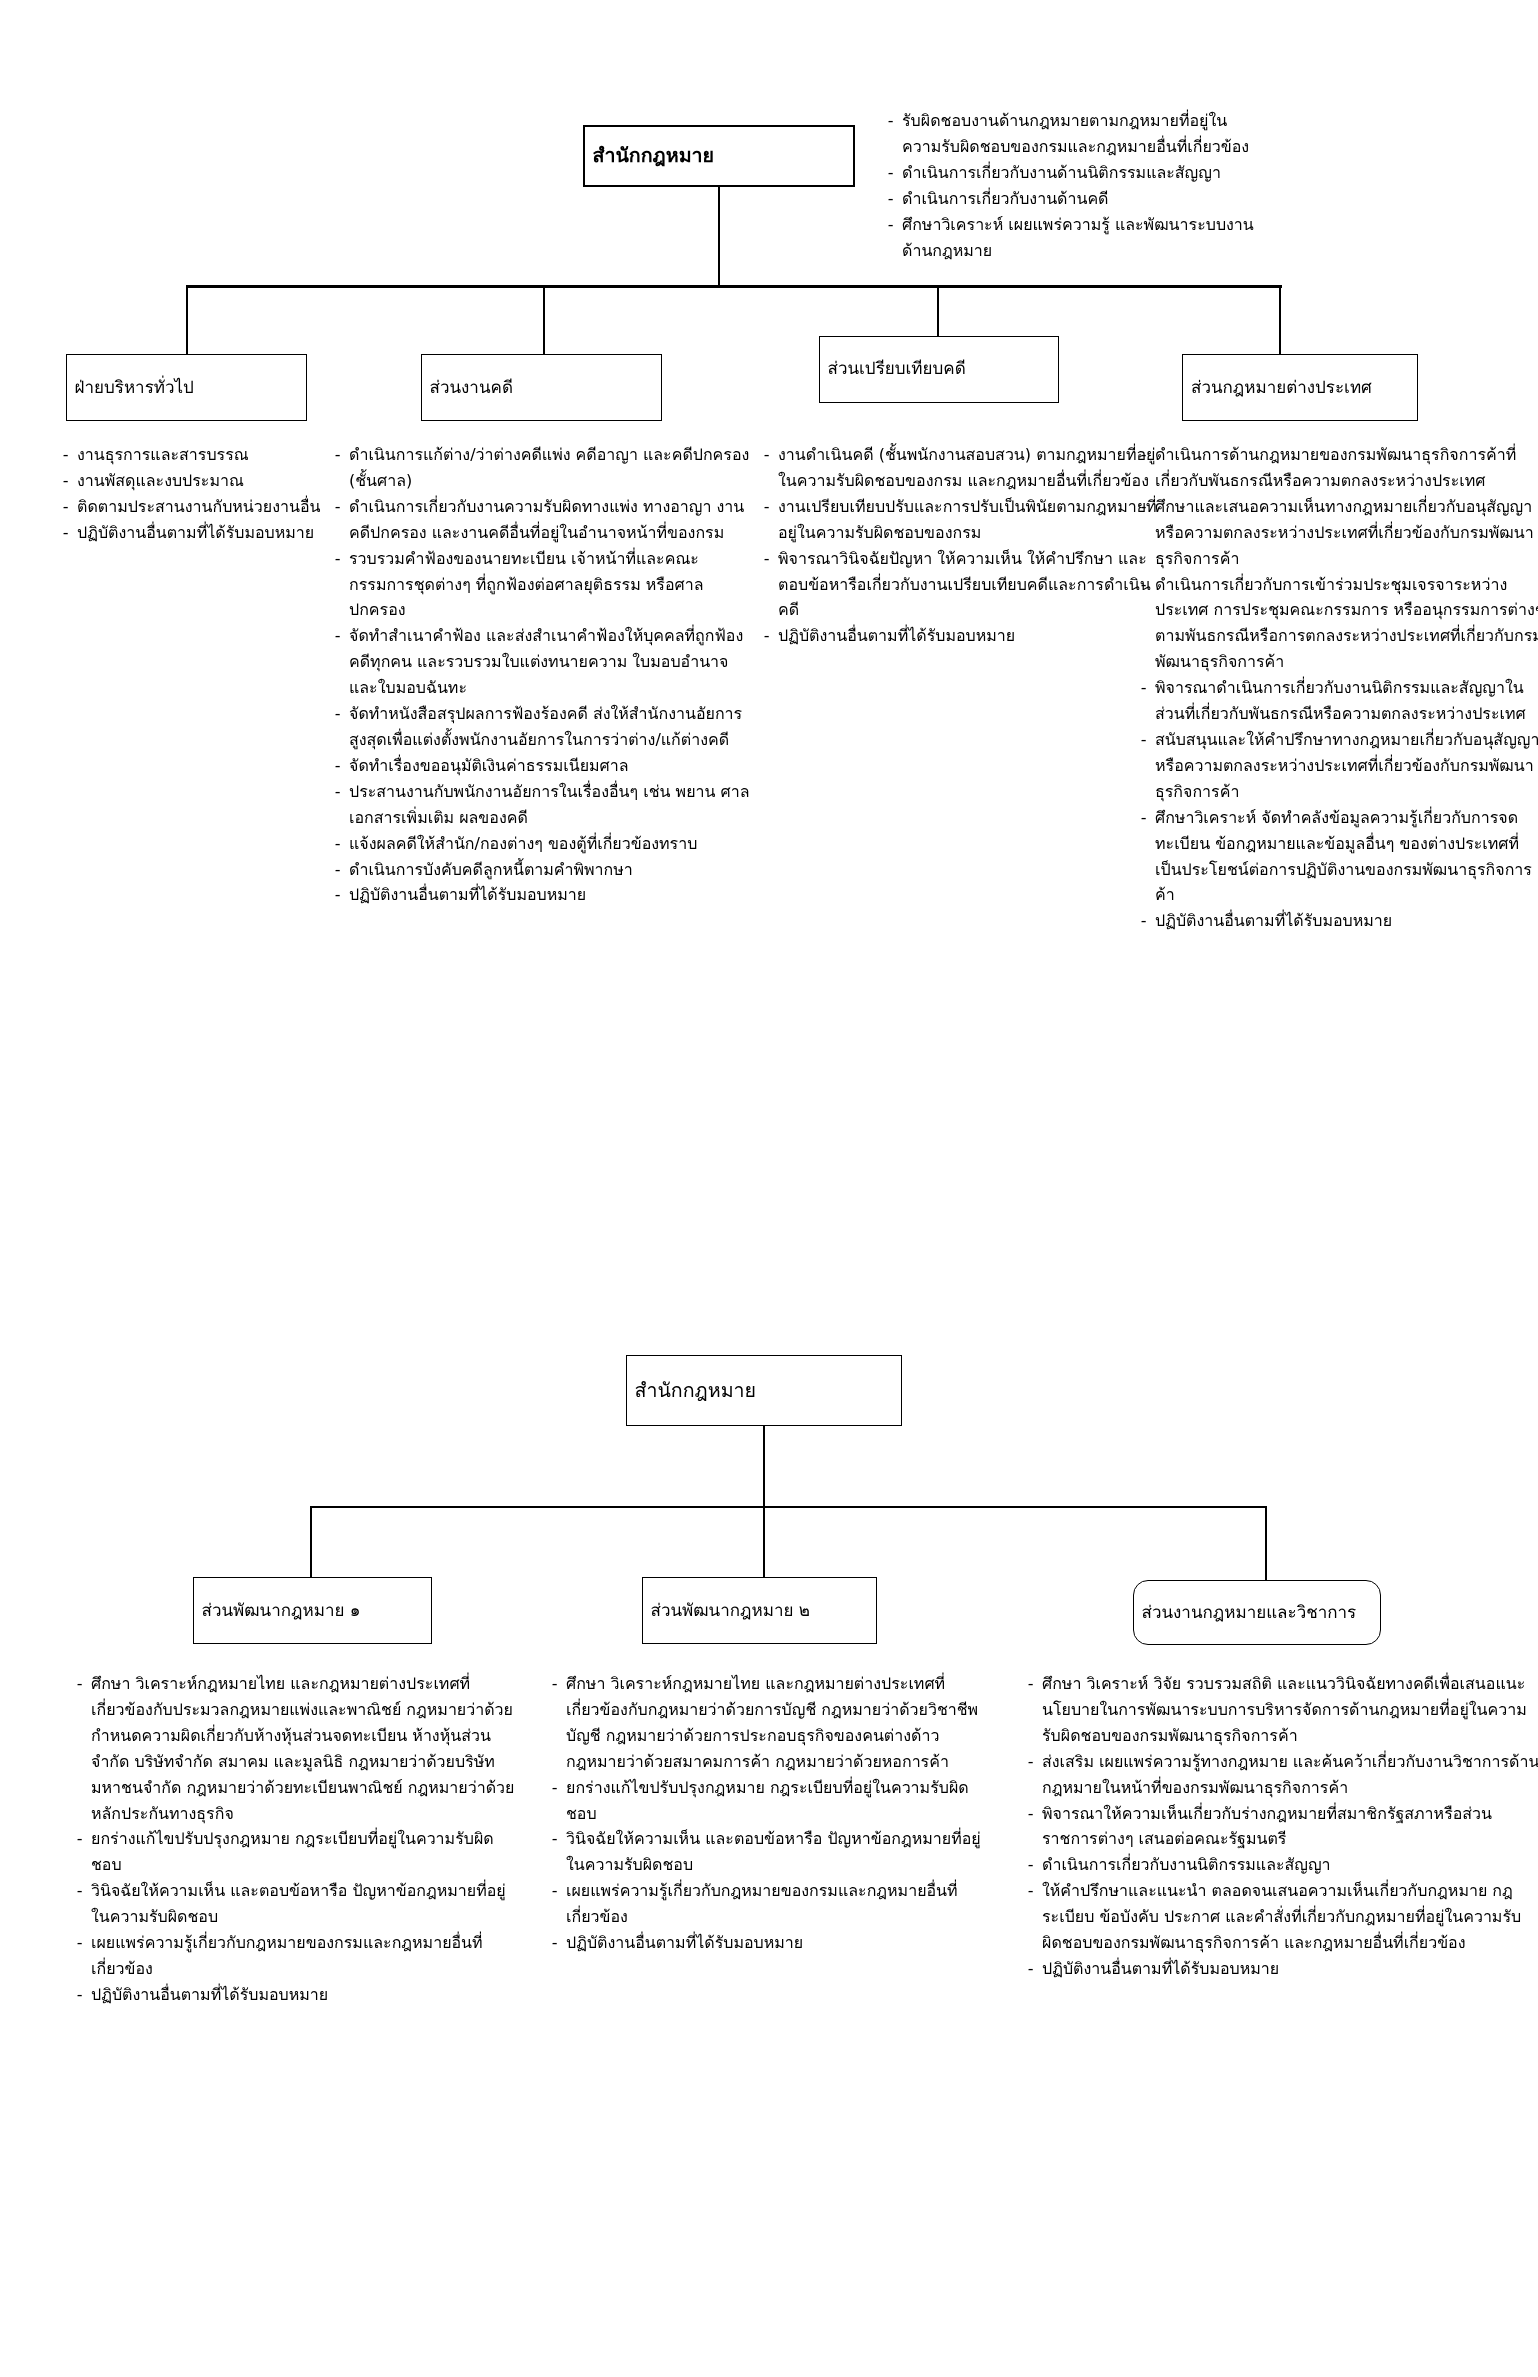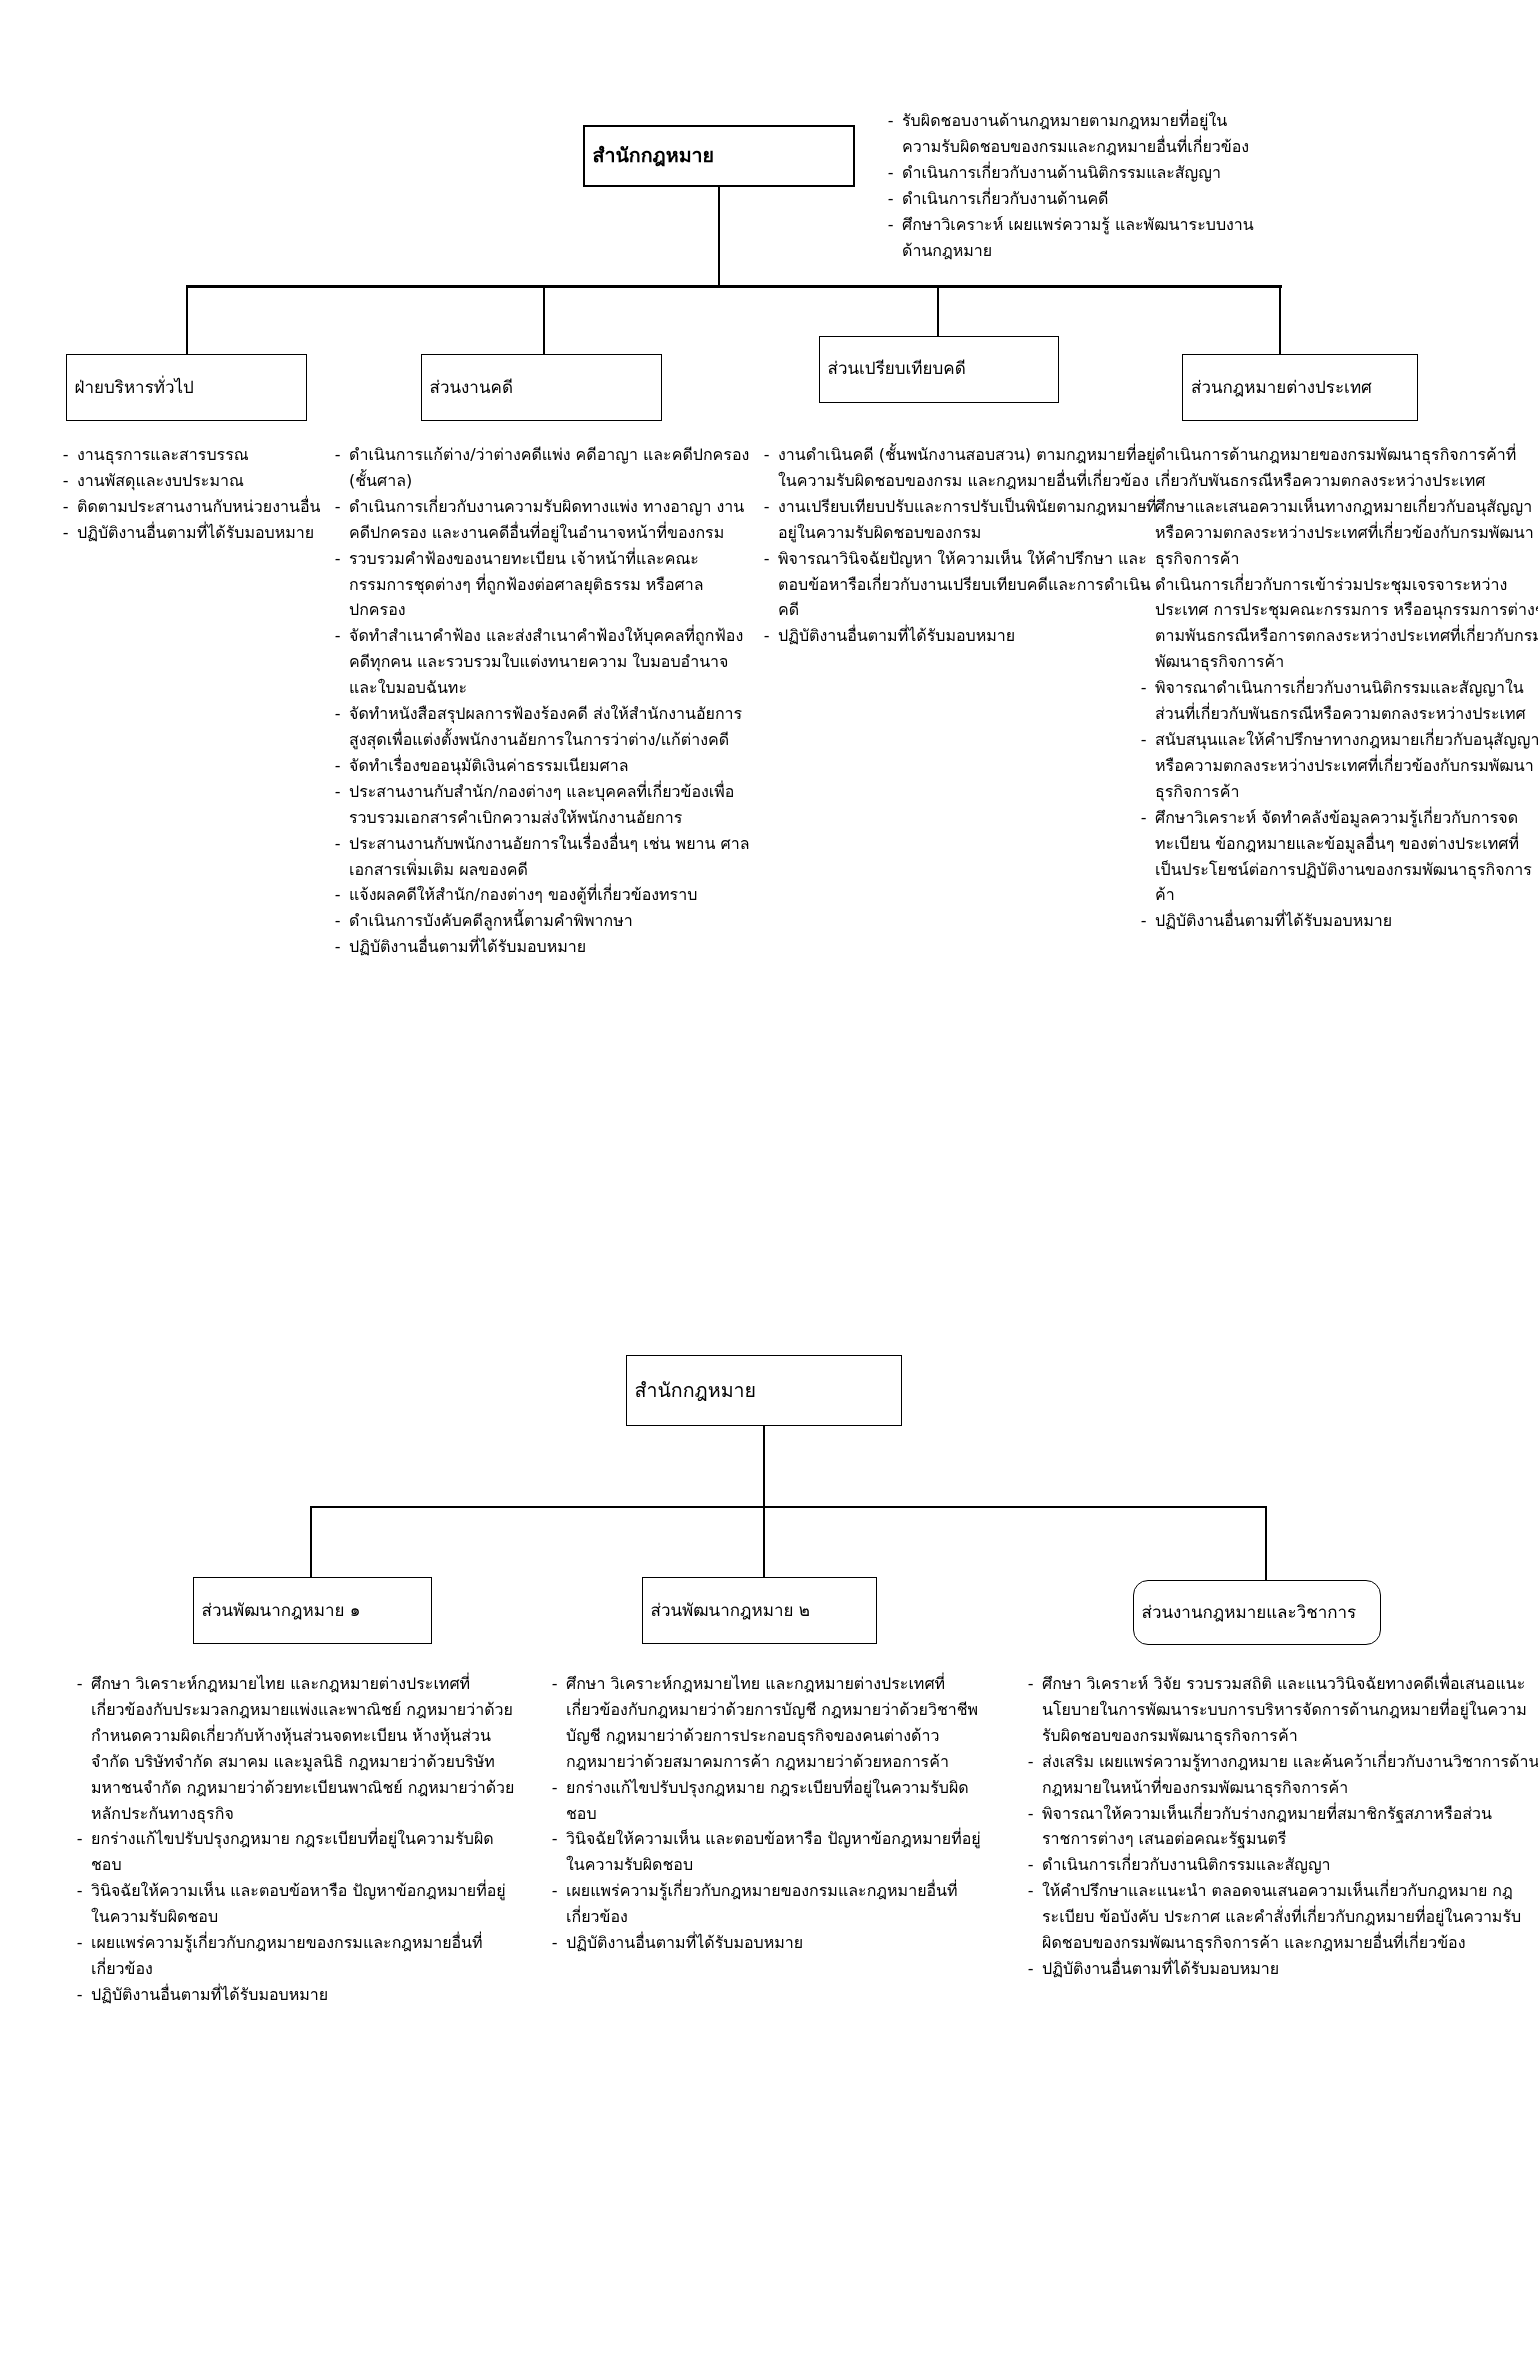--- a/index.html
+++ b/index.html
@@ -89,21 +89,20 @@
         <li>ติดตามประสานงานกับหน่วยงานอื่น</li>
         <li>ปฏิบัติงานอื่นตามที่ได้รับมอบหมาย</li>
       </ul>
     <ul class="duties" style="left:328px; top:438px; width:427px;">
         <li>ดำเนินการแก้ต่าง/ว่าต่างคดีแพ่ง คดีอาญา และคดีปกครอง (ชั้นศาล)</li>
         <li>ดำเนินการเกี่ยวกับงานความรับผิดทางแพ่ง ทางอาญา งานคดีปกครอง และงานคดีอื่นที่อยู่ในอำนาจหน้าที่ของกรม</li>
         <li>รวบรวมคำฟ้องของนายทะเบียน เจ้าหน้าที่และคณะกรรมการชุดต่างๆ ที่ถูกฟ้องต่อศาลยุติธรรม หรือศาลปกครอง</li>
         <li>จัดทำสำเนาคำฟ้อง และส่งสำเนาคำฟ้องให้บุคคลที่ถูกฟ้องคดีทุกคน และรวบรวมใบแต่งทนายความ ใบมอบอำนาจ และใบมอบฉันทะ</li>
         <li>จัดทำหนังสือสรุปผลการฟ้องร้องคดี ส่งให้สำนักงานอัยการสูงสุดเพื่อแต่งตั้งพนักงานอัยการในการว่าต่าง/แก้ต่างคดี</li>
         <li>จัดทำเรื่องขออนุมัติเงินค่าธรรมเนียมศาล</li>
-        <li>ประสานงานกับสำนัก/กองต่างๆ และบุคคลที่เกี่ยวข้องเพื่อรวบรวมเอกสารคำเบิกความส่งให้พนักงานอัยการ</li>
         <li>ประสานงานกับพนักงานอัยการในเรื่องอื่นๆ เช่น พยาน ศาล เอกสารเพิ่มเติม ผลของคดี</li>
         <li>แจ้งผลคดีให้สำนัก/กองต่างๆ ของตู้ที่เกี่ยวข้องทราบ</li>
         <li>ดำเนินการบังคับคดีลูกหนี้ตามคำพิพากษา</li>
         <li>ปฏิบัติงานอื่นตามที่ได้รับมอบหมาย</li>
       </ul>
     <ul class="duties" style="left:757px; top:438px; width:408px;">
         <li>งานดำเนินคดี (ชั้นพนักงานสอบสวน) ตามกฎหมายที่อยู่ในความรับผิดชอบของกรม และกฎหมายอื่นที่เกี่ยวข้อง</li>
         <li>งานเปรียบเทียบปรับและการปรับเป็นพินัยตามกฎหมายที่อยู่ในความรับผิดชอบของกรม</li>
         <li>พิจารณาวินิจฉัยปัญหา ให้ความเห็น ให้คำปรึกษา และตอบข้อหารือเกี่ยวกับงานเปรียบเทียบคดีและการดำเนินคดี</li>
         <li>ปฏิบัติงานอื่นตามที่ได้รับมอบหมาย</li>

